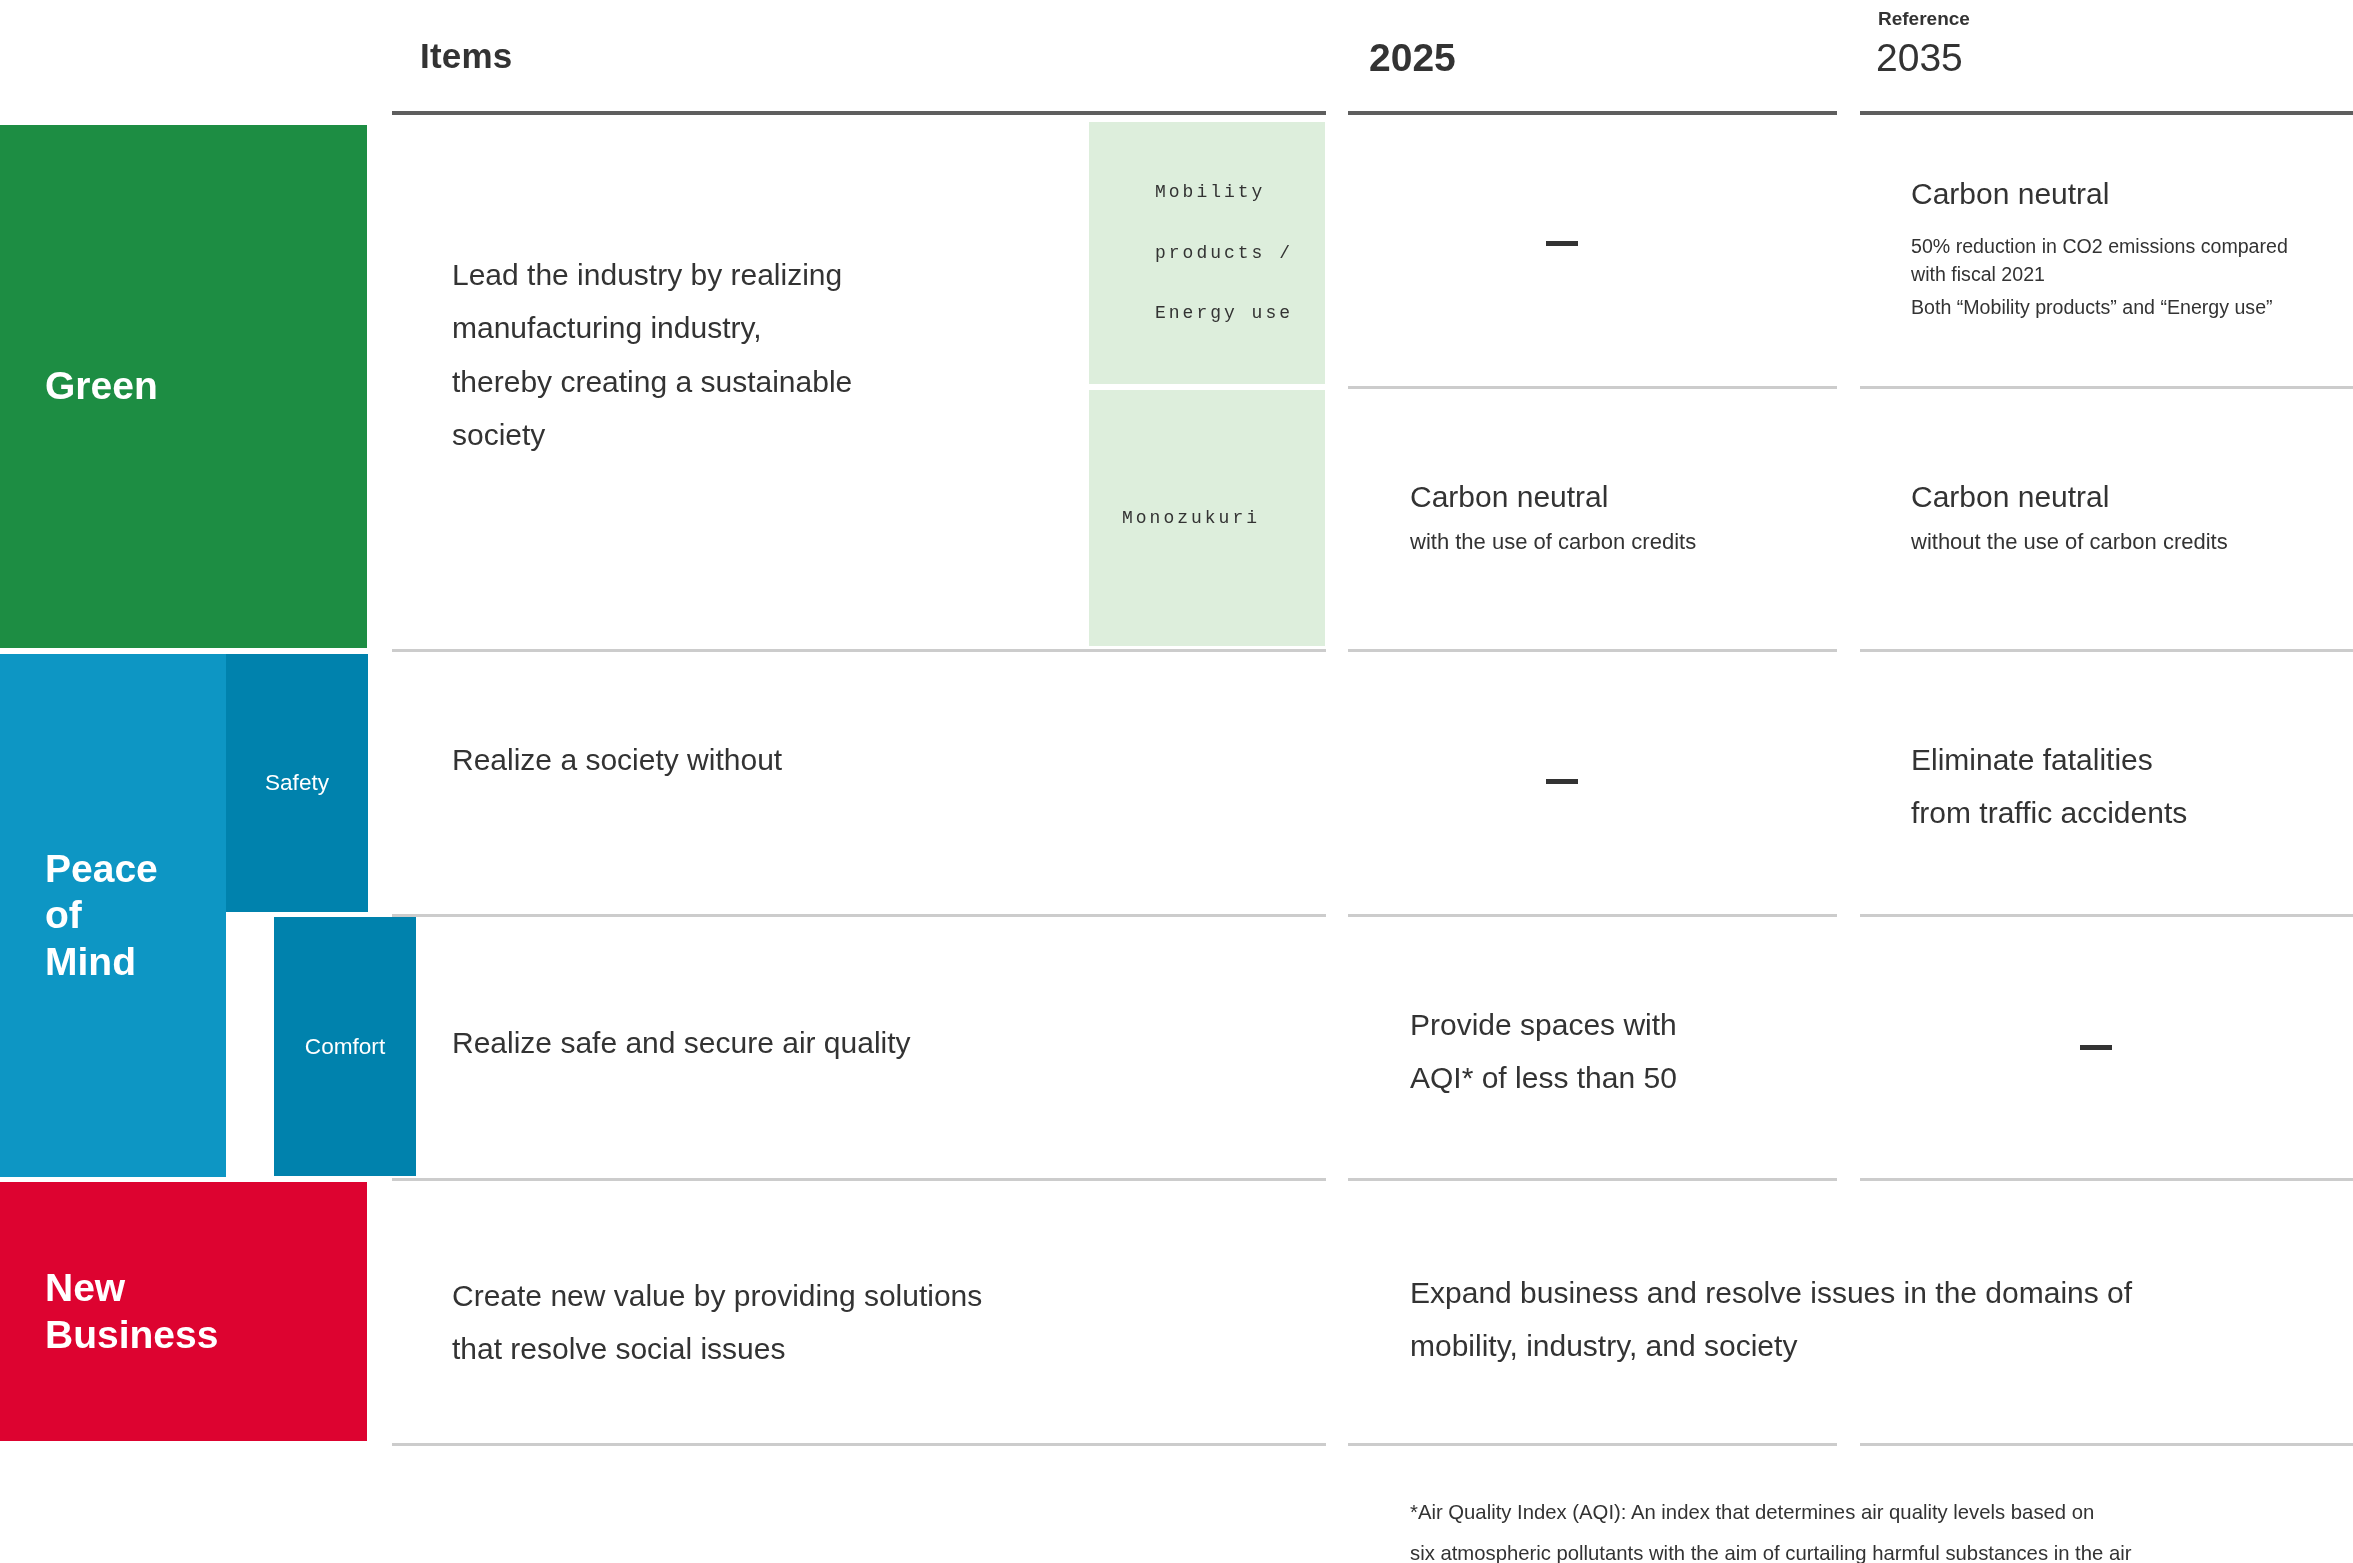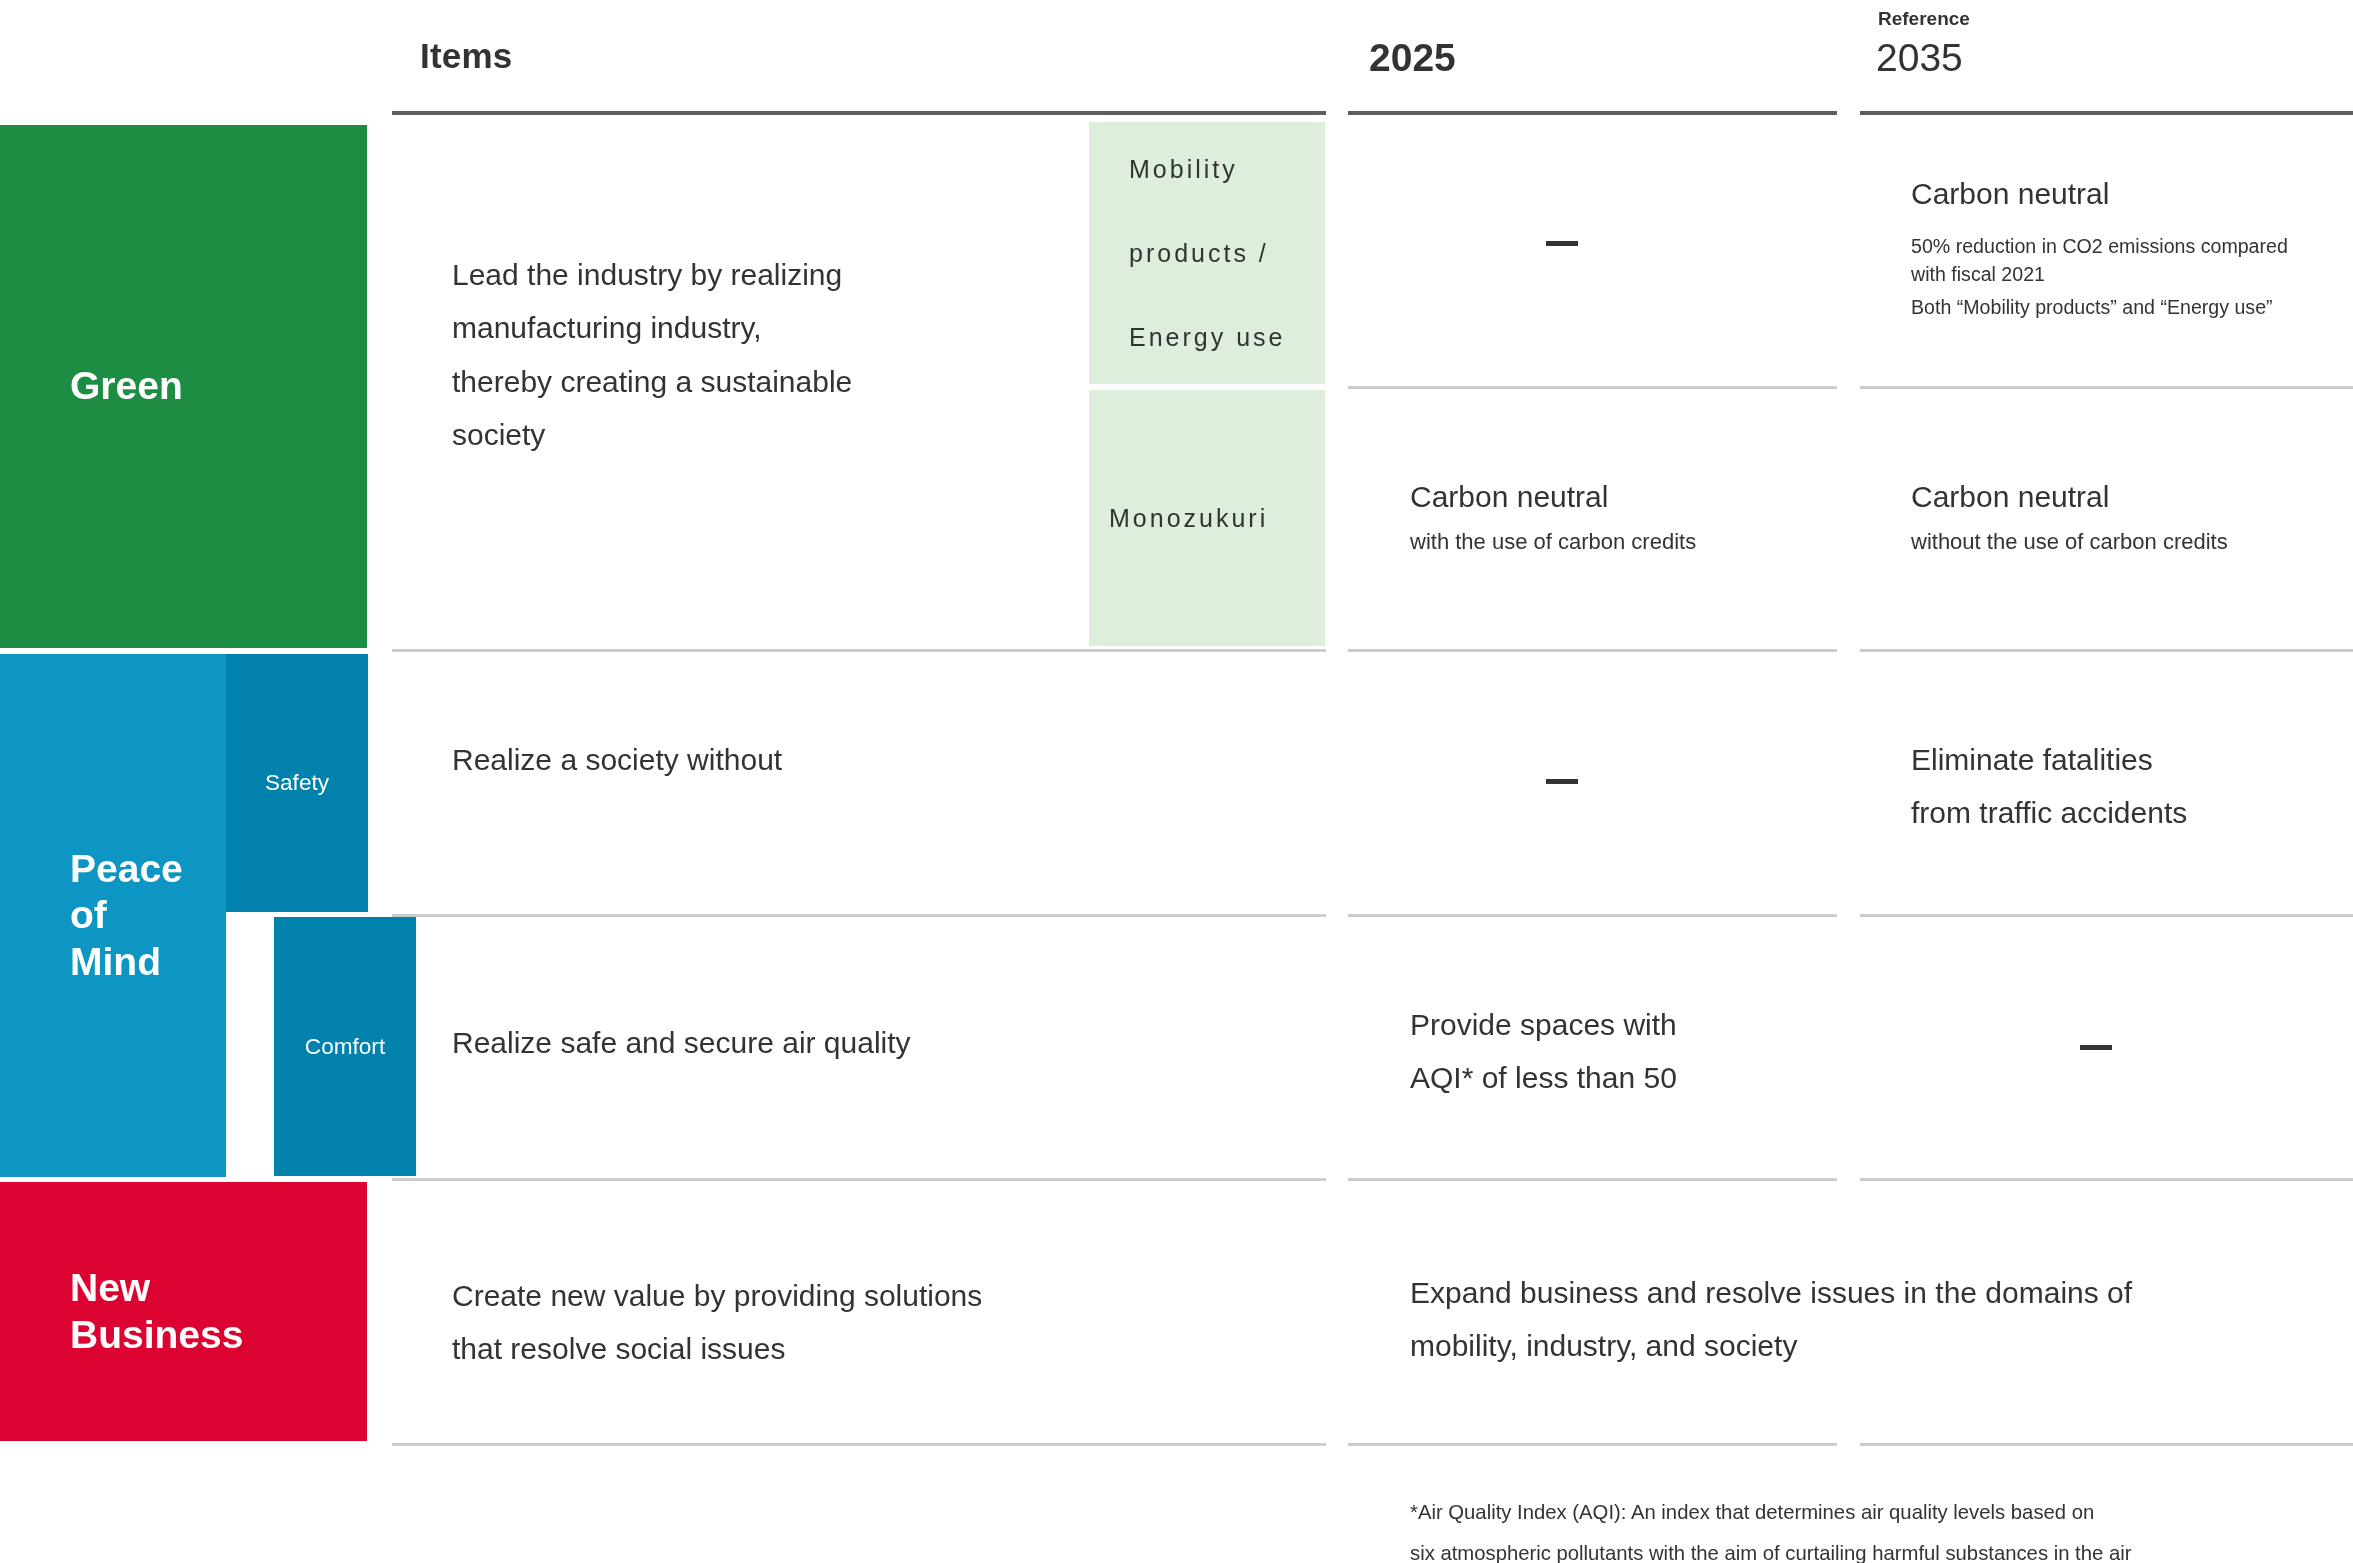--- a/index.html
+++ b/index.html
@@ -64,21 +64,20 @@
     position: absolute;
     display: flex;
     align-items: center;
   }
   .cat-label {
     color: #ffffff;
     font-weight: 700;
     font-size: 39px;
     line-height: 1.18;
     padding-left: 45px;
-    margin-left: 25px;
   }
   .cat-green  { background: #1d8d43; }
   .cat-blue   { background: #0d96c4; }
   .cat-bluedk { background: #0082ad; }
   .cat-red    { background: #dd0330; }
 
   .sub-label {
     color: #ffffff;
     font-size: 22.6px;
     font-weight: 400;
@@ -87,26 +86,27 @@
   }
 
   
   .chip {
     position: absolute;
     background: #ddeedc;
     display: flex;
     align-items: center;
   }
   .chip span {
-    font-size: 25px;
+    font-size: 18px;
     letter-spacing: 3px;
     color: #333333;
     line-height: 1.68;
-    padding-left: 20px;
+    padding-left: 33px;
     display: block;
+    font-family: Liberation Mono, monospace;
   }
 
   
   .item-text {
     position: absolute;
     font-size: 30px;
     line-height: 1.78;
     color: #333333;
   }
   .val-main {

